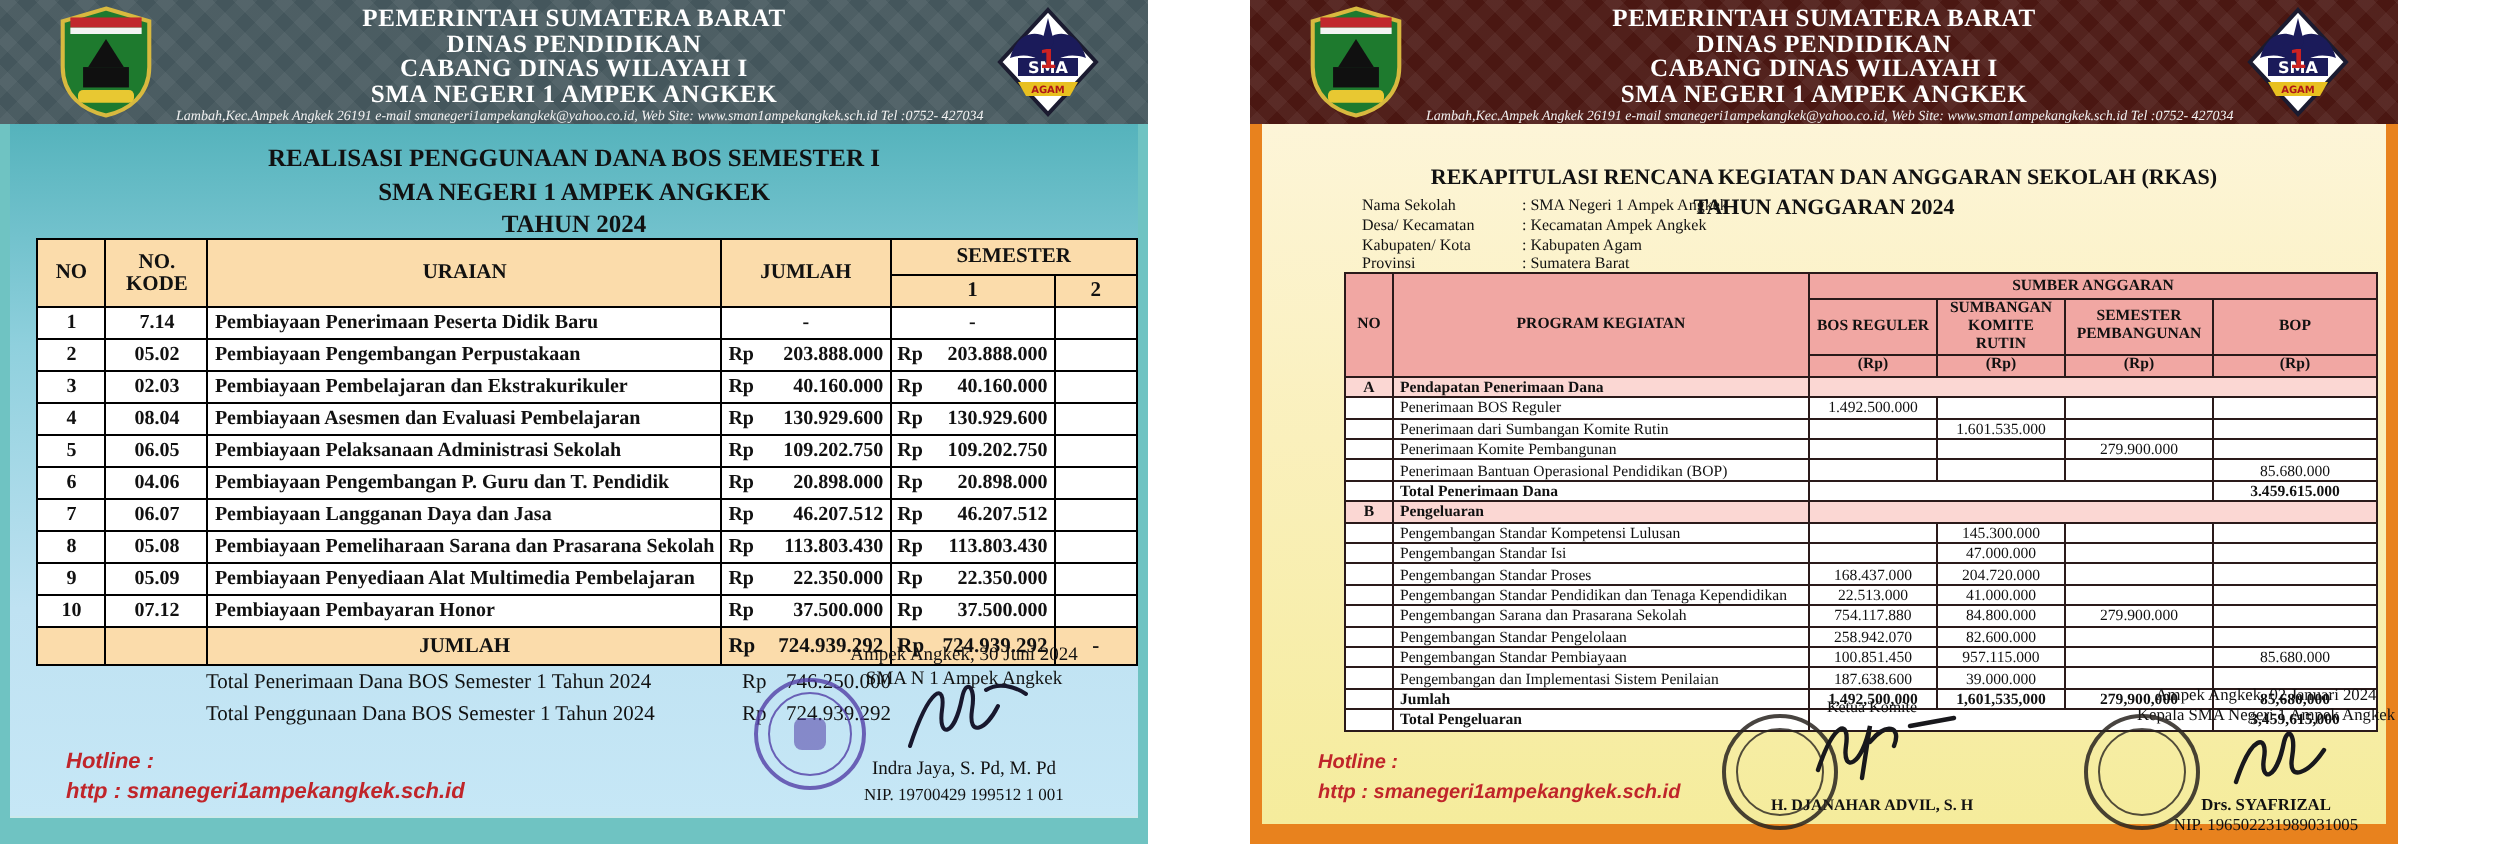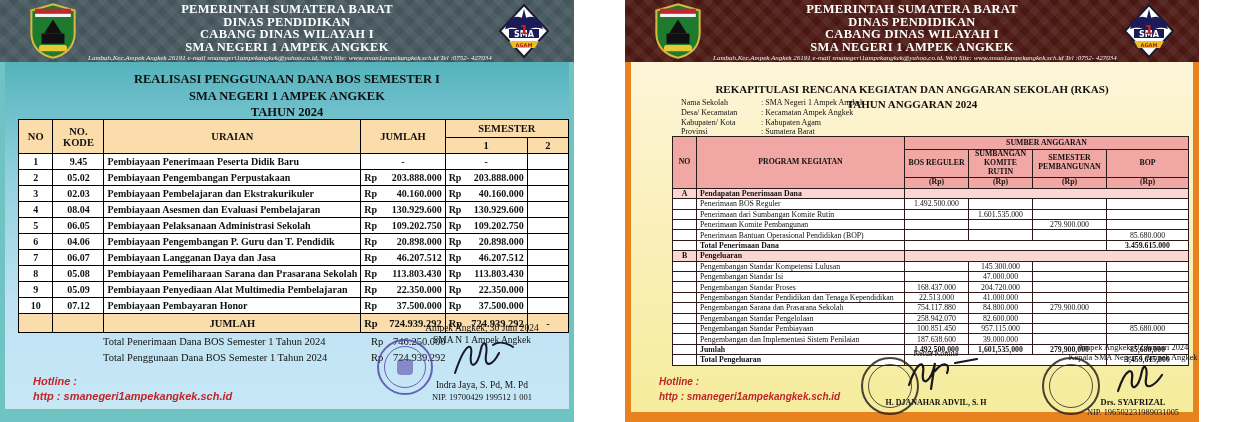--- a/index.html
+++ b/index.html
@@ -141,21 +141,21 @@
           <th colspan="2">SEMESTER</th>
         </tr>
         <tr>
           <th>1</th>
           <th>2</th>
         </tr>
       </thead>
       <tbody id="ltbody">
           <tr>
             <td class="c">1</td>
-            <td class="c">9.45</td>
+            <td class="c">7.14</td>
             <td>Pembiayaan Penerimaan Peserta Didik Baru</td>
             <td class="money c">-</td>
             <td class="money c">-</td>
             <td class="c"></td>
           </tr>
           <tr>
             <td class="c">2</td>
             <td class="c">05.02</td>
             <td>Pembiayaan Pengembangan Perpustakaan</td>
             <td class="money">

